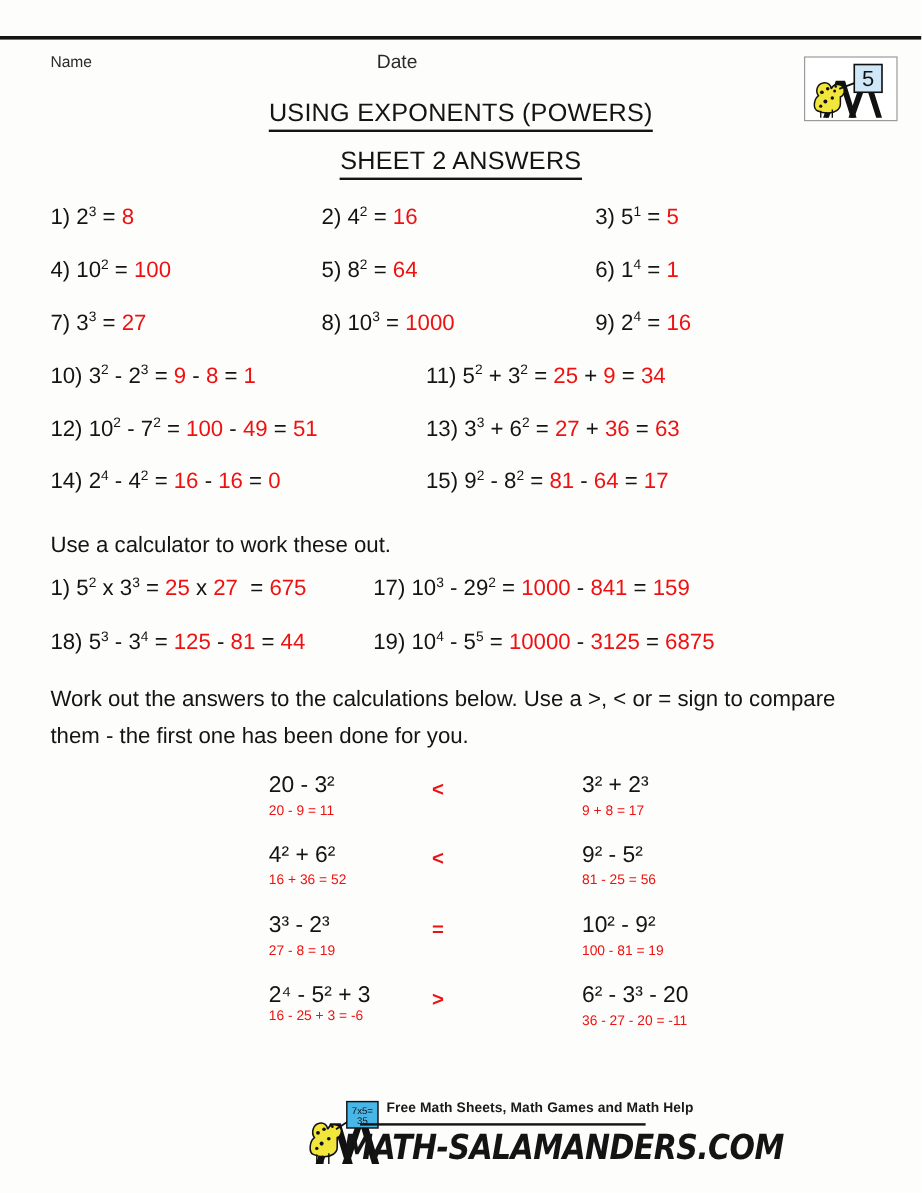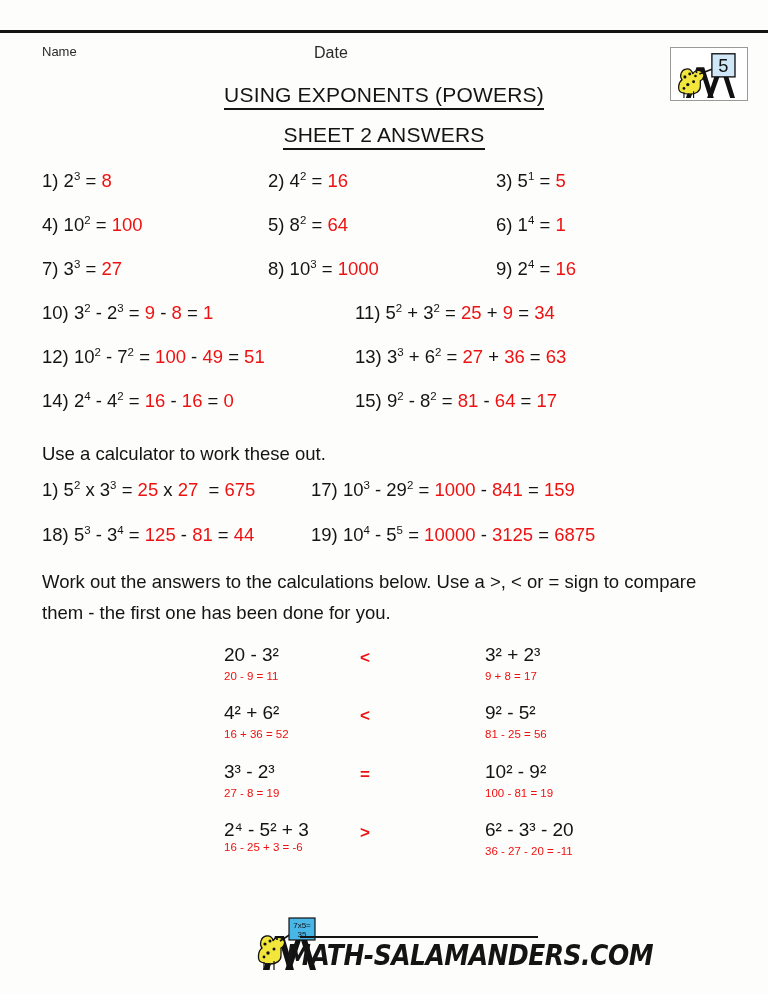--- a/index.html
+++ b/index.html
@@ -429,17 +429,18 @@
         <circle cx="17" cy="27" r="1.5" fill="#111"></circle>
         <circle cx="15" cy="39" r="1.7" fill="#111"></circle>
         <circle cx="21" cy="35" r="1.5" fill="#111"></circle>
         <circle cx="11" cy="43" r="1.4" fill="#111"></circle>
         <circle cx="24" cy="25" r="1.1" fill="#111"></circle>
         <rect x="36" y="4" width="26" height="22" fill="#49b6e8" stroke="#111" stroke-width="1.2"></rect>
         <text x="49" y="14" font-family="Liberation Sans, sans-serif" font-size="8" text-anchor="middle" fill="#111">7x5=</text>
         <text x="49" y="23" font-family="Liberation Sans, sans-serif" font-size="8" text-anchor="middle" fill="#111">35</text>
       </svg>
     </div>
+    <div class="footer-tag">Free Math Sheets, Math Games and Math Help</div>
     <div class="footer-rule"></div>
     <div class="footer-url">MATH-SALAMANDERS.COM</div>
   </div>
 
 </div>
 
 </body></html>

